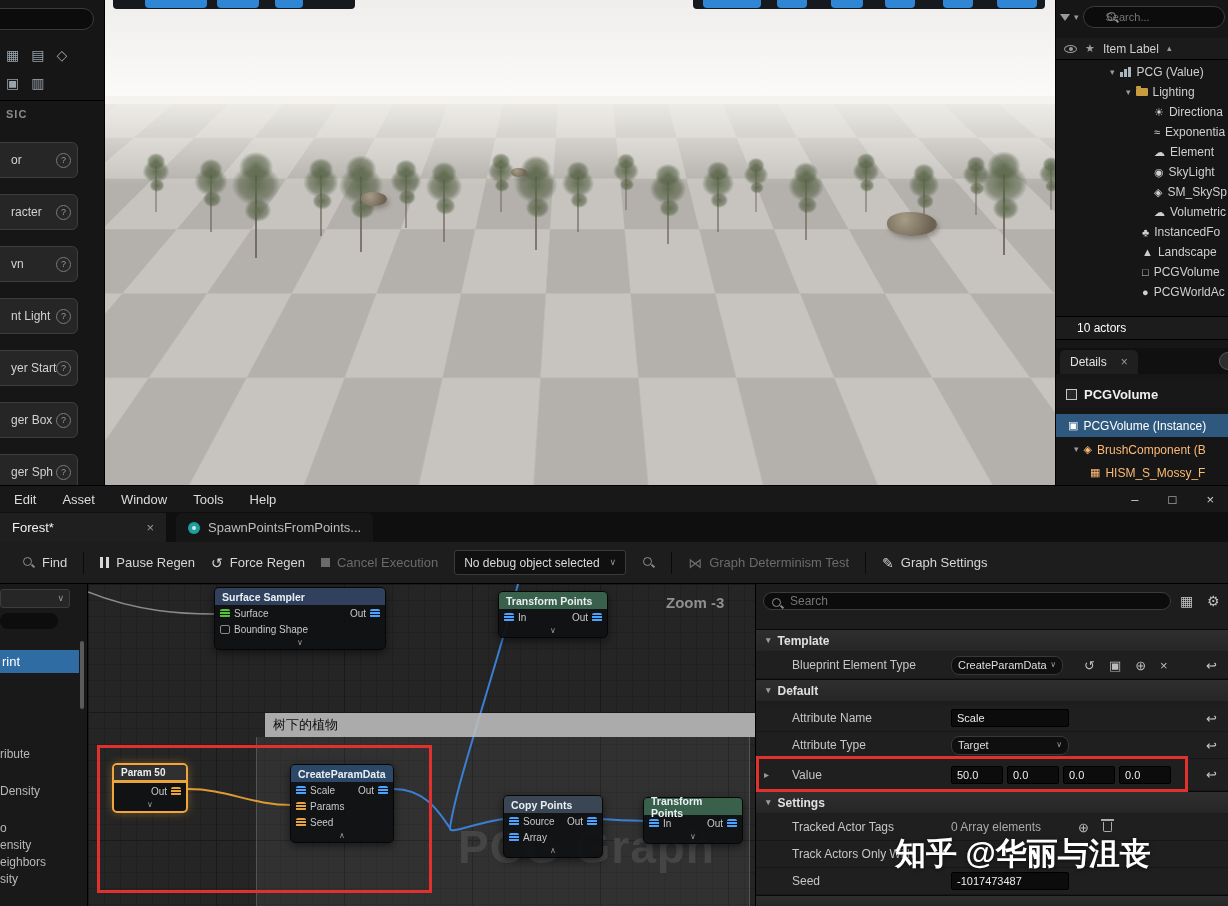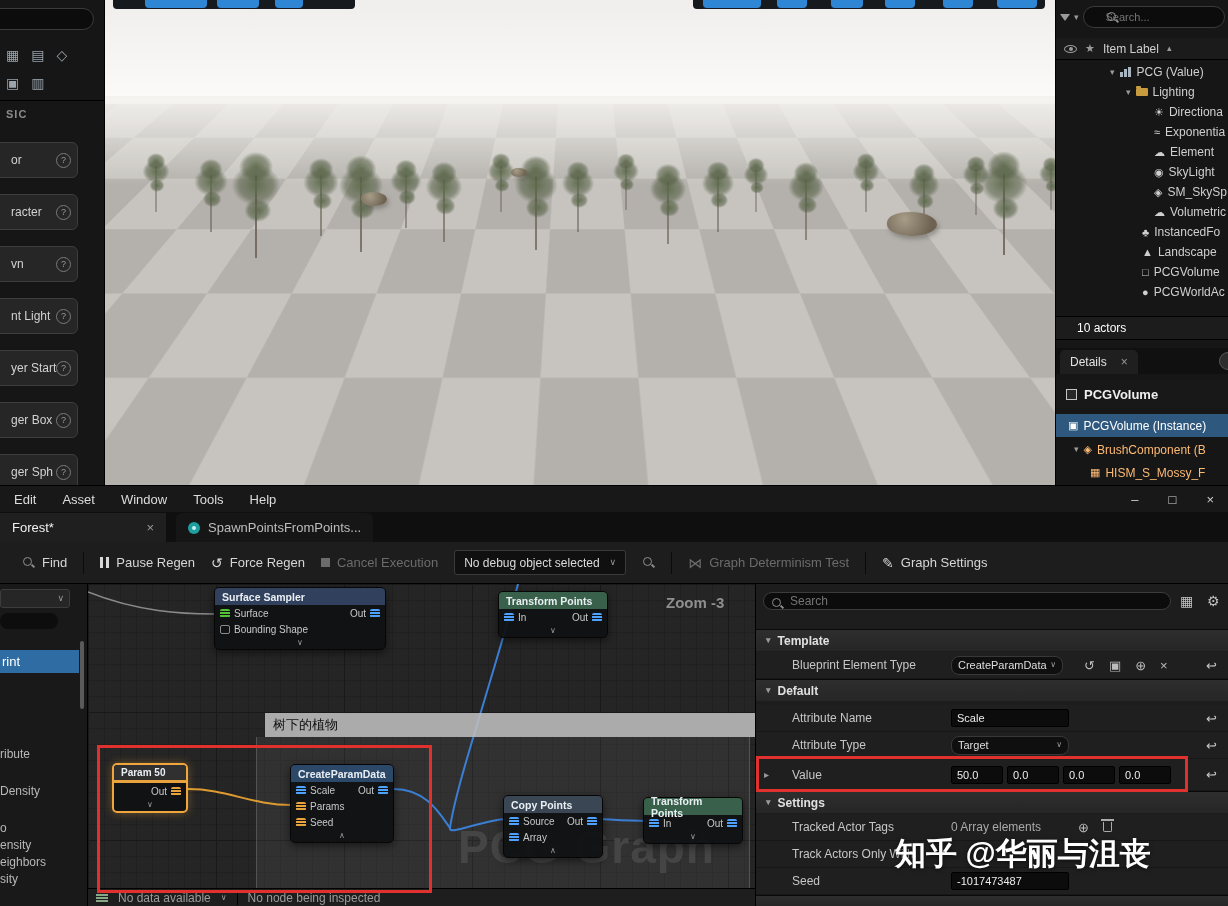--- a/index.html
+++ b/index.html
@@ -676,27 +676,20 @@
           <span class="pin pb"></span>
           </div>
         <div class="nf">
             <span class="gi g-vd"></span>
           </div>
       </div>
 
       <div class="redbox" style="left:9px;top:161px;width:335px;height:148px"></div>
     </div>
 
-    <div class="gw-status">
-      <span class="i-lines"></span>
-      <span>No data available</span>
-      <span class="gi g-vd" style="font-size:8px"></span>
-      <span class="vsep"></span>
-      <span>No node being inspected</span>
-    </div>
 
     <div class="gw-insp">
       <div class="isearch">
         <span class="i-mag"></span>
         <input placeholder="Search" style="">
       </div>
       <span class="gi g-grid itool" style="left:424px"></span>
       <span class="gi g-gear itool" style="left:451px"></span>
 
       <div class="sec" style="top:45px">

